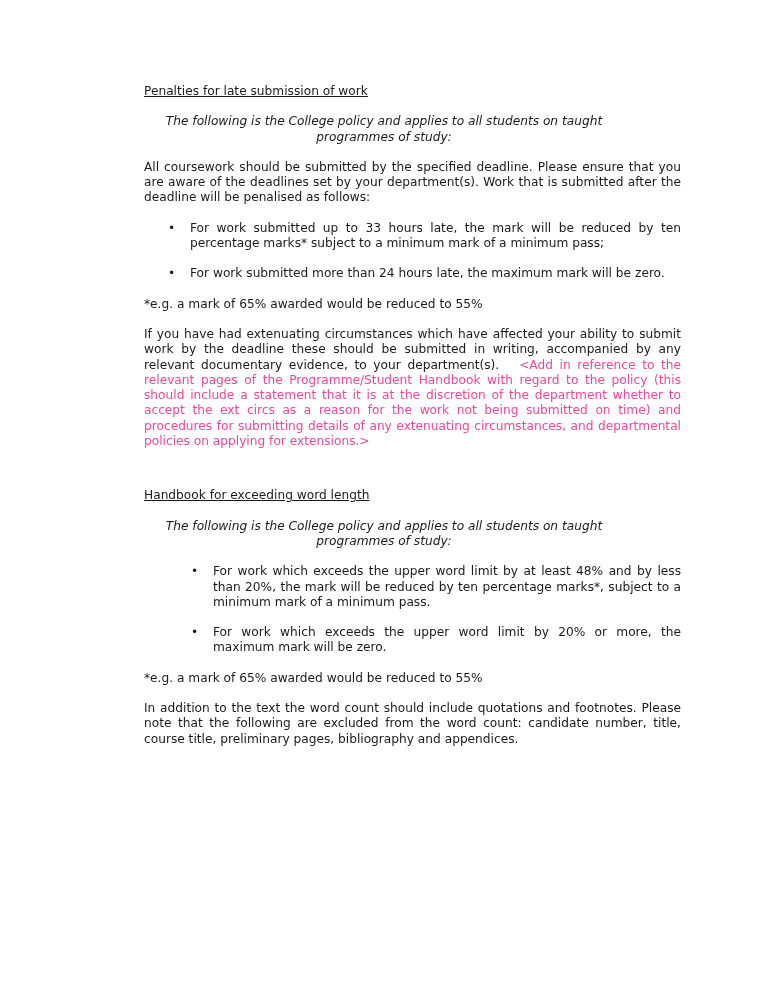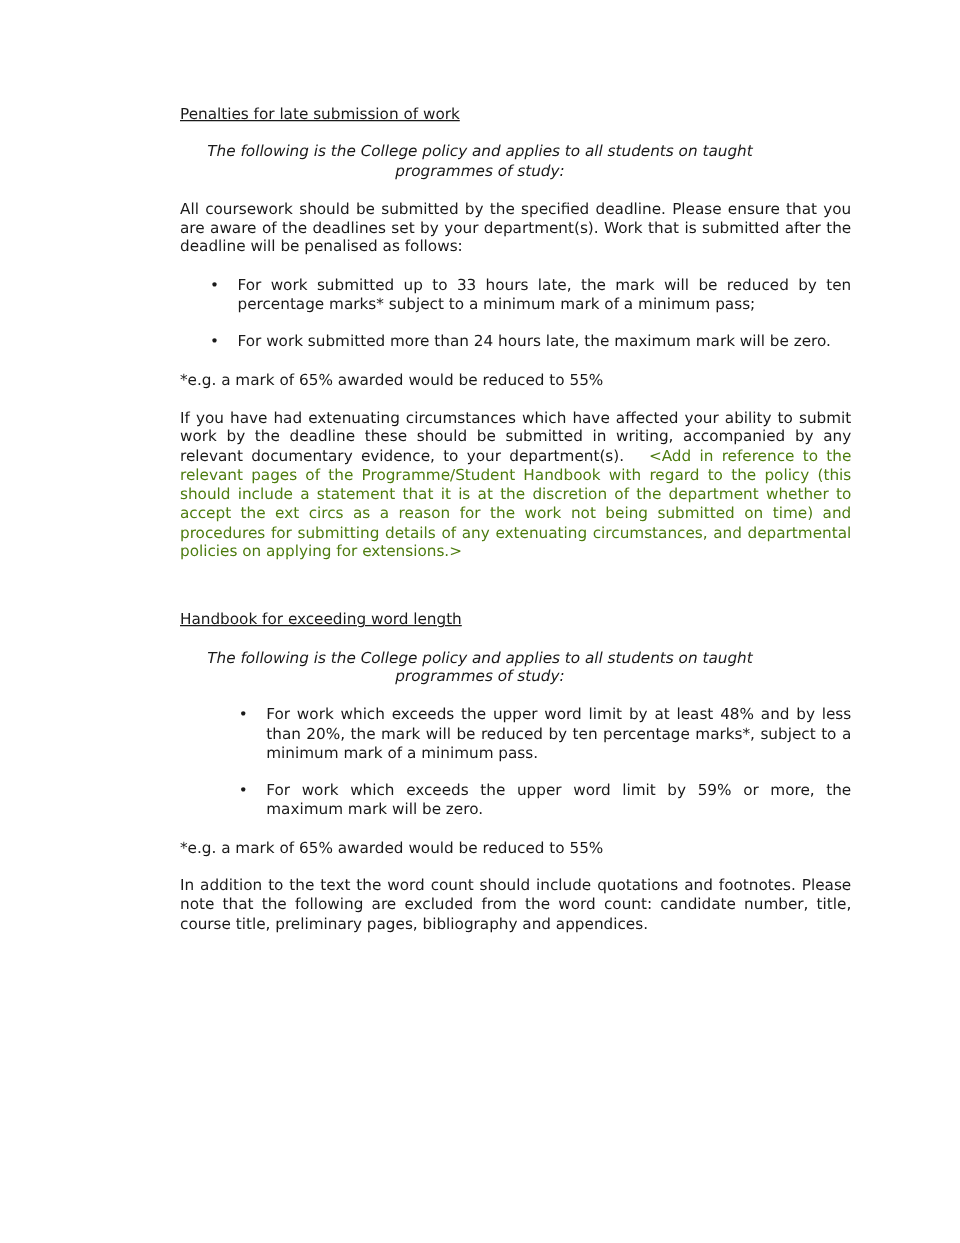--- a/index.html
+++ b/index.html
@@ -11,21 +11,21 @@
     width: 537px;
     font-family: "DejaVu Sans", sans-serif;
     font-size: 12.2px;
     line-height: 15.3px;
     color: #1a1a1a;
     margin-left: 28px;
   }
   p { margin: 0 0 15px 0; text-align: justify; }
   .heading { text-decoration: underline; text-align: left; margin-bottom: 15px; }
   .intro { font-style: italic; text-align: center; width: 480px; }
-  .red { color: #4d7c0f; }
+  .red { color: #ec4899; }
   ul { list-style: none; margin: 0 0 15px 0; padding: 0; }
   ul li { position: relative; text-align: justify; margin-bottom: 15px; }
   ul li:last-child { margin-bottom: 0; }
   ul.l1 li { padding-left: 46px; }
   ul.l1 li .bullet { left: 24px; }
   ul.l2 li { padding-left: 69px; }
   ul.l2 li .bullet { left: 47px; }
   .bullet { position: absolute; top: 0; }
   .gap-section { height: 24px; }
 </style>
@@ -57,20 +57,20 @@
   <section>
     <p class="heading">Handbook for exceeding word length</p>
     <p class="intro">The following is the College policy and applies to all students on taught programmes of study:</p>
     <ul class="l2">
       <li>
         <span class="bullet">•</span>
         <span>For work which exceeds the upper word limit by at least 48% and by less than 20%, the mark will be reduced by ten percentage marks*, subject to a minimum mark of a minimum pass.</span>
       </li>
       <li>
         <span class="bullet">•</span>
-        <span>For work which exceeds the upper word limit by 59% or more, the maximum mark will be zero.</span>
+        <span>For work which exceeds the upper word limit by 20% or more, the maximum mark will be zero.</span>
       </li>
     </ul>
     <p>*e.g. a mark of 65% awarded would be reduced to 55%</p>
     <p>In addition to the text the word count should include quotations and footnotes. Please note that the following are excluded from the word count: candidate number, title, course title, preliminary pages, bibliography and appendices.</p>
   </section>
 
 </div>
 
 </body></html>

